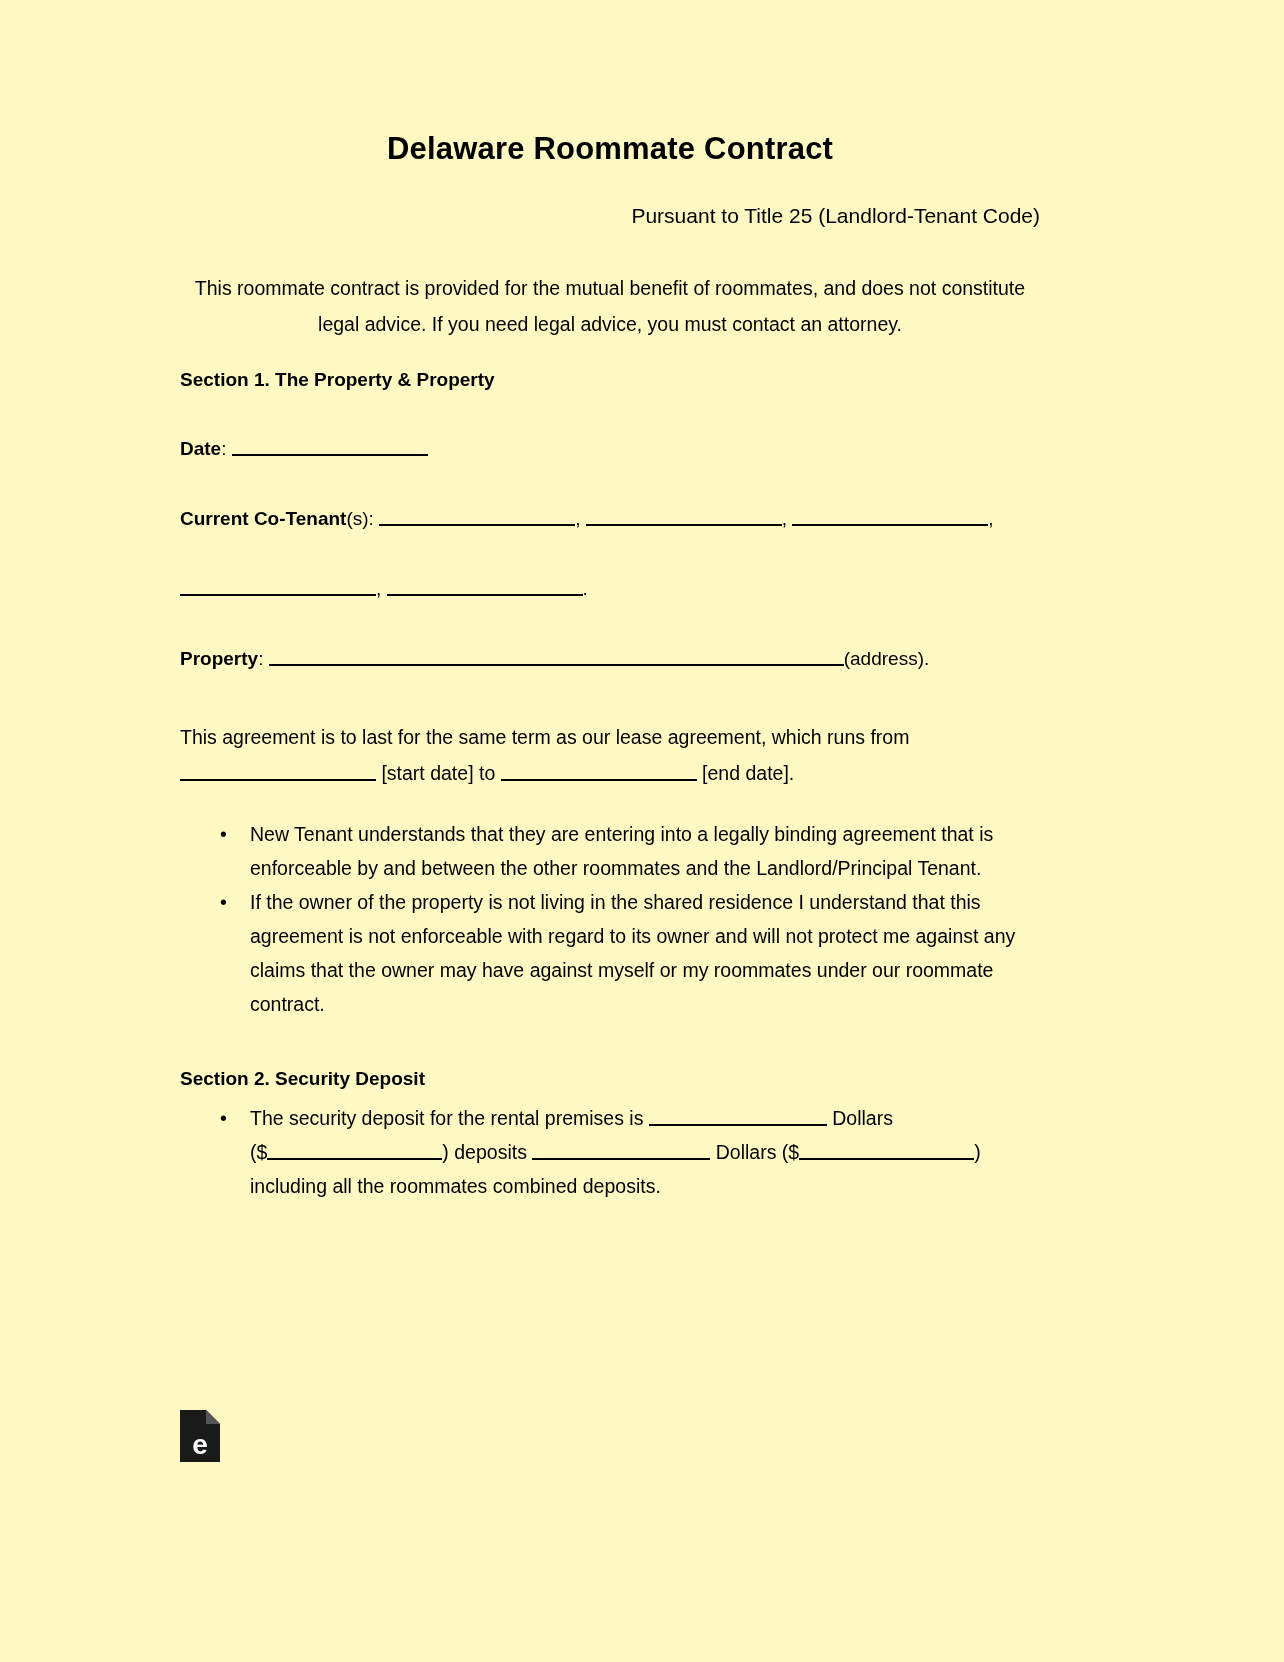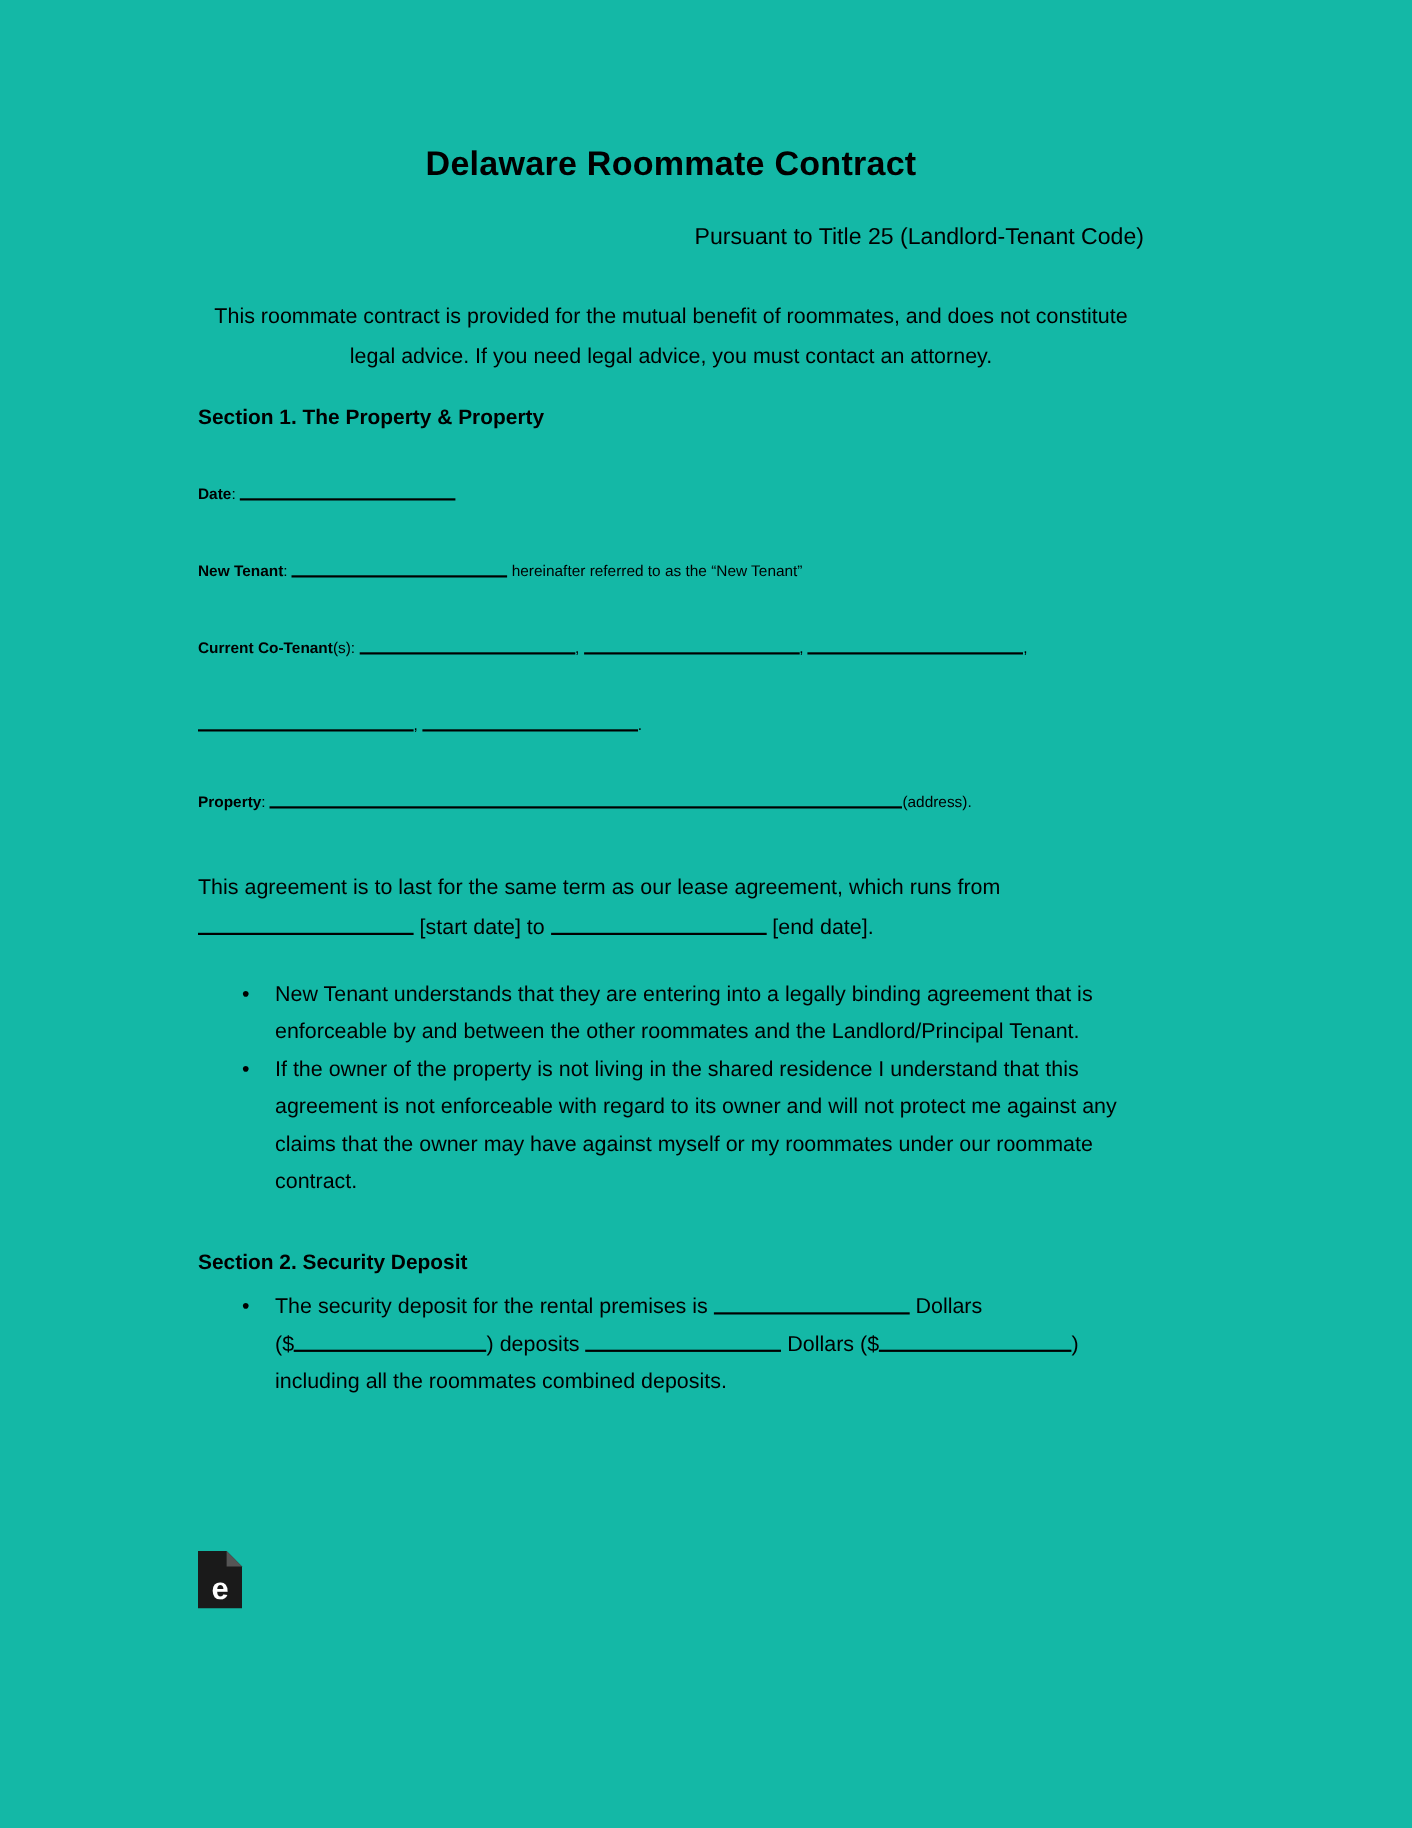--- a/index.html
+++ b/index.html
@@ -4,21 +4,21 @@
 <style>
   html, body {
     margin: 0;
     padding: 0;
     background: #ffffff;
   }
   .page {
     position: relative;
     width: 1284px;
     height: 1662px;
-    background: #14b8a6;
+    background: #fef9c3;
     font-family: "Liberation Sans", sans-serif;
     color: #000000;
     overflow: hidden;
   }
   .content {
     position: absolute;
     left: 180px;
     top: 0;
     width: 860px;
   }
@@ -43,21 +43,21 @@
     margin-top: 42px;
     text-align: center;
   }
   .section-head {
     font-size: 19px;
     font-weight: bold;
     margin-top: 23px;
     line-height: 30px;
   }
   .field-line {
-    font-size: 14px;
+    font-size: 19px;
     line-height: 32px;
     margin-top: 38px;
     white-space: nowrap;
   }
   .lbl {
     font-weight: bold;
   }
   .blank {
     display: inline-block;
     border-bottom: 2px solid #000;
@@ -125,25 +125,20 @@
 
     <div class="para">This roommate contract is provided for the mutual benefit of roommates, and does not constitute legal advice. If you need legal advice, you must contact an attorney.</div>
 
     <div class="section-head">Section 1. The Property &amp; Property</div>
 
     <div class="field-line">
       <span class="lbl">Date</span><span>:</span>
       <span class="blank b-sm"></span>
     </div>
 
-    <div class="field-line">
-      <span class="lbl">New Tenant</span><span>:</span>
-      <span class="blank b-md"></span>
-      <span>hereinafter referred to as the “New Tenant”</span>
-    </div>
 
 
     <div class="field-line">
       <span class="lbl">Current Co-Tenant</span><span>(s):</span>
       <span class="blank b-lg"></span><span>,</span>
       <span class="blank b-lg"></span><span>,</span>
       <span class="blank b-lg"></span><span>,</span>
     </div>
 
     <div class="field-line">

